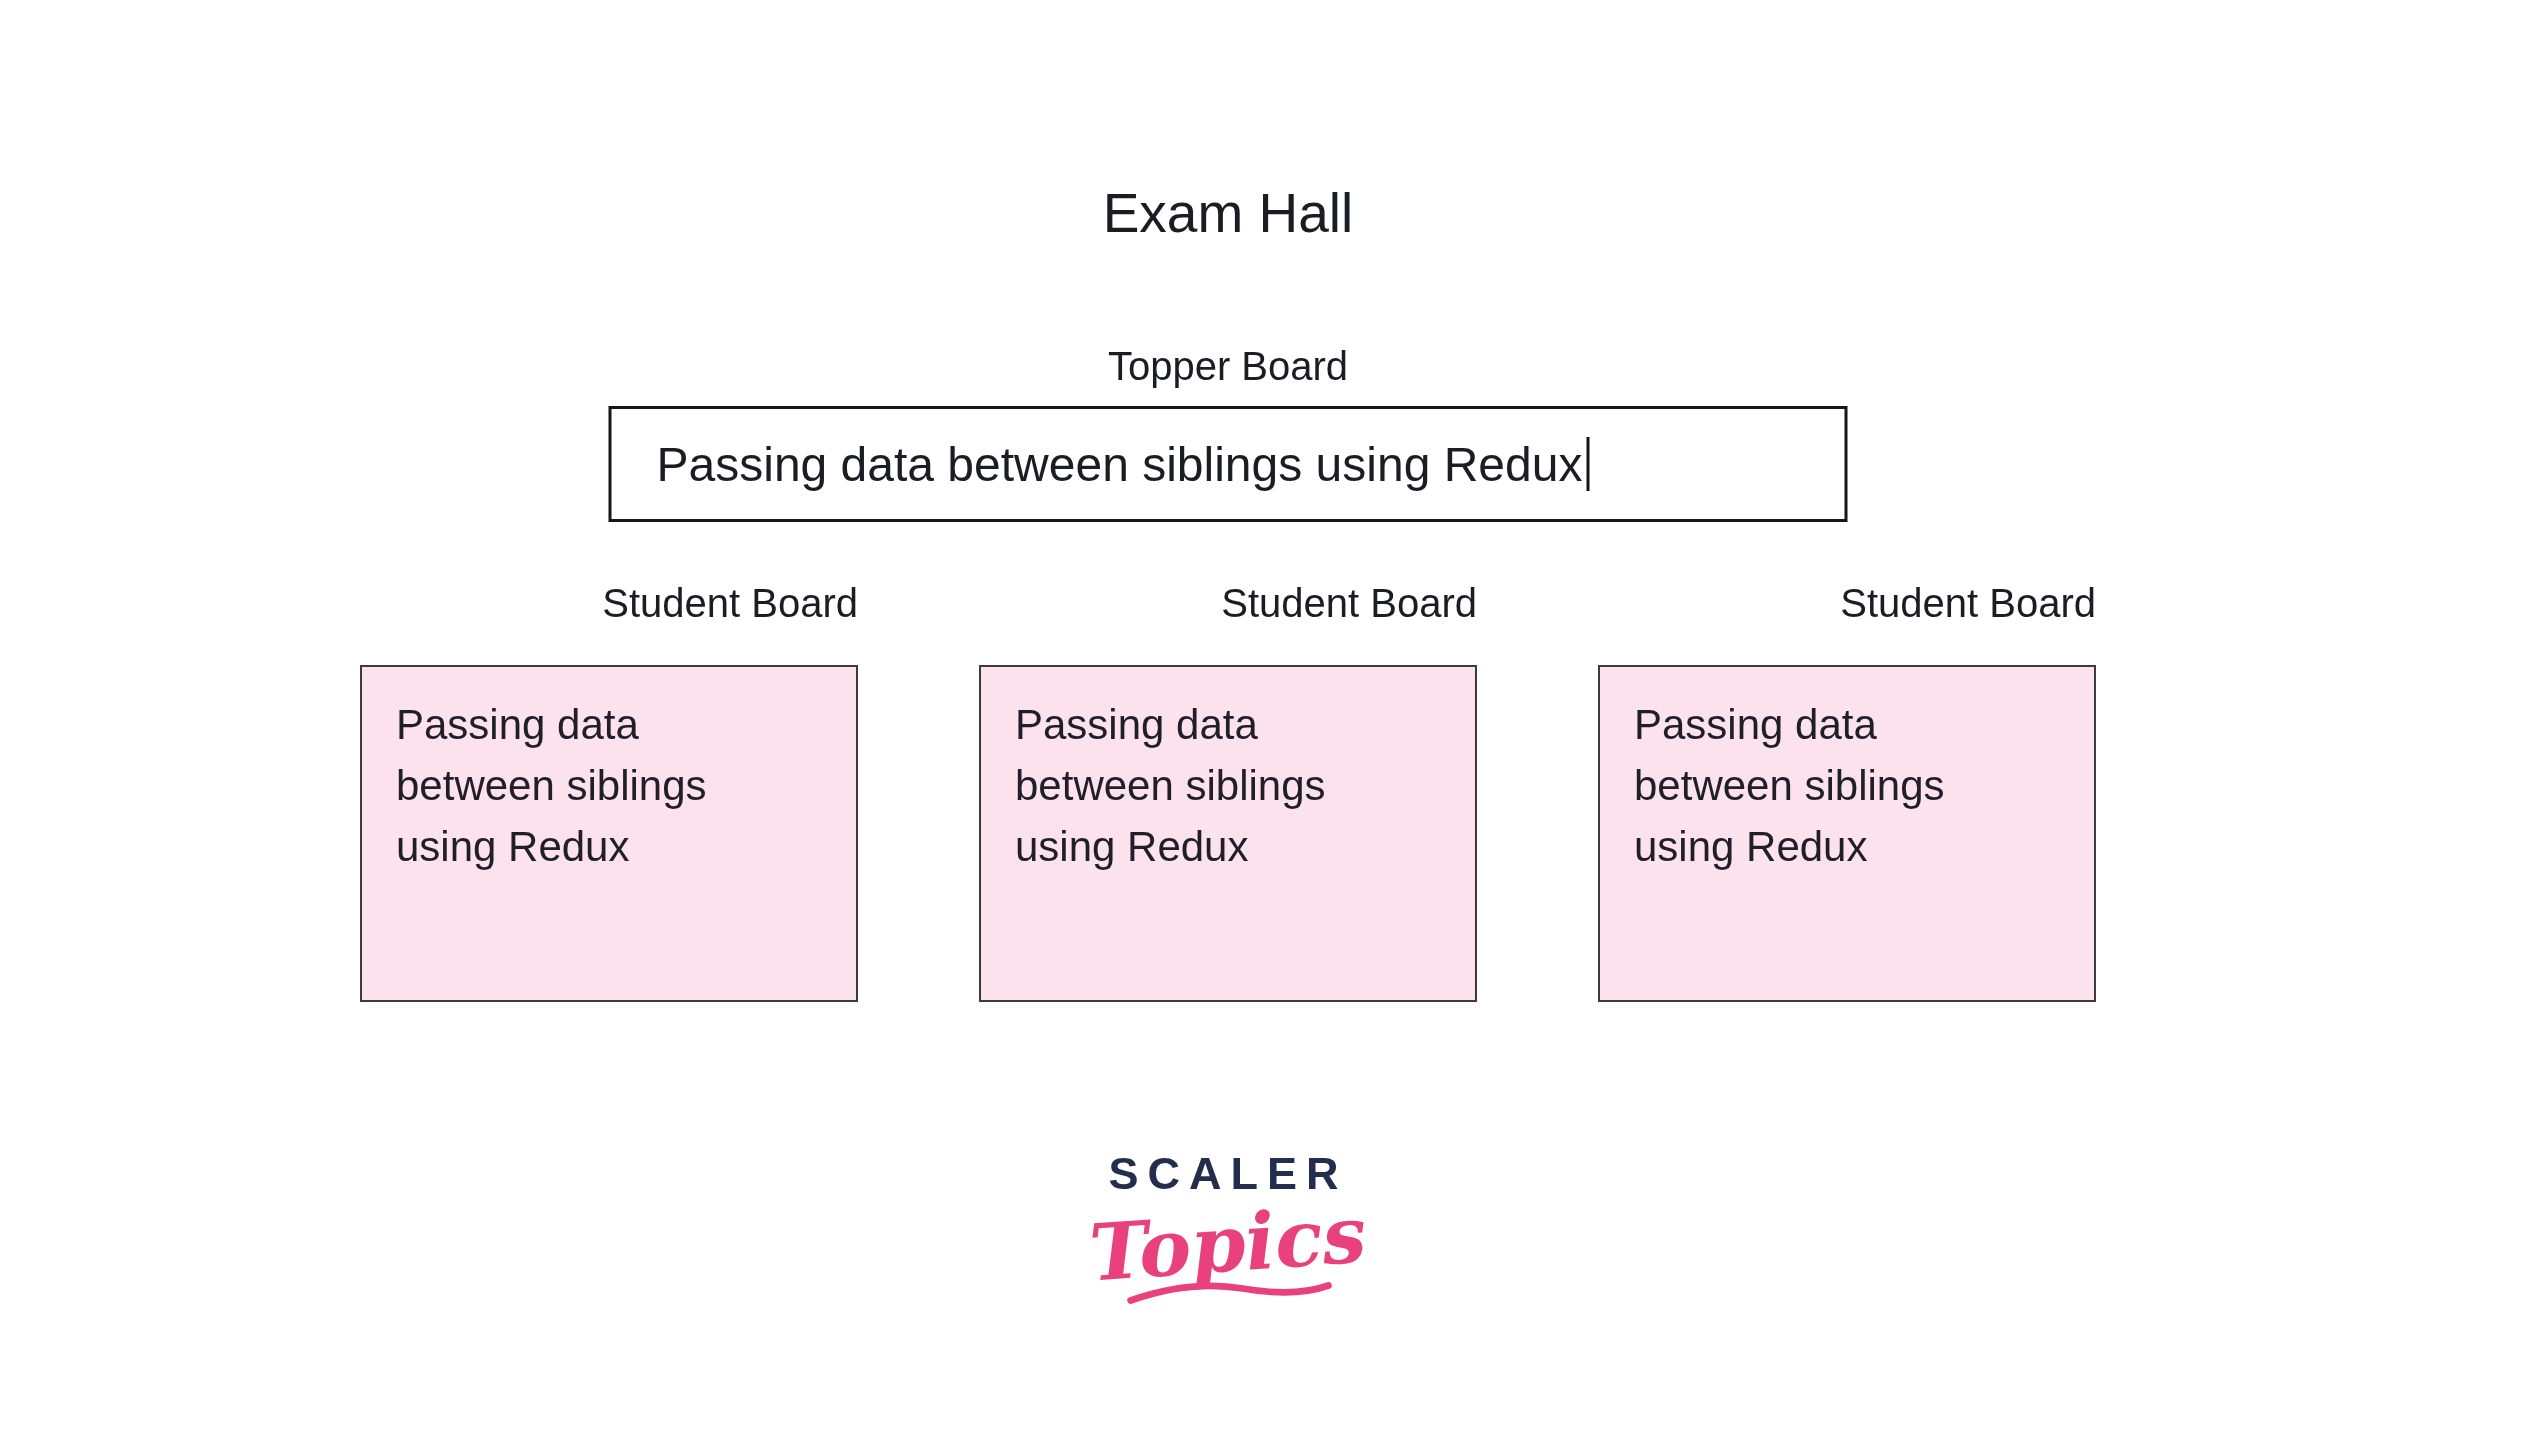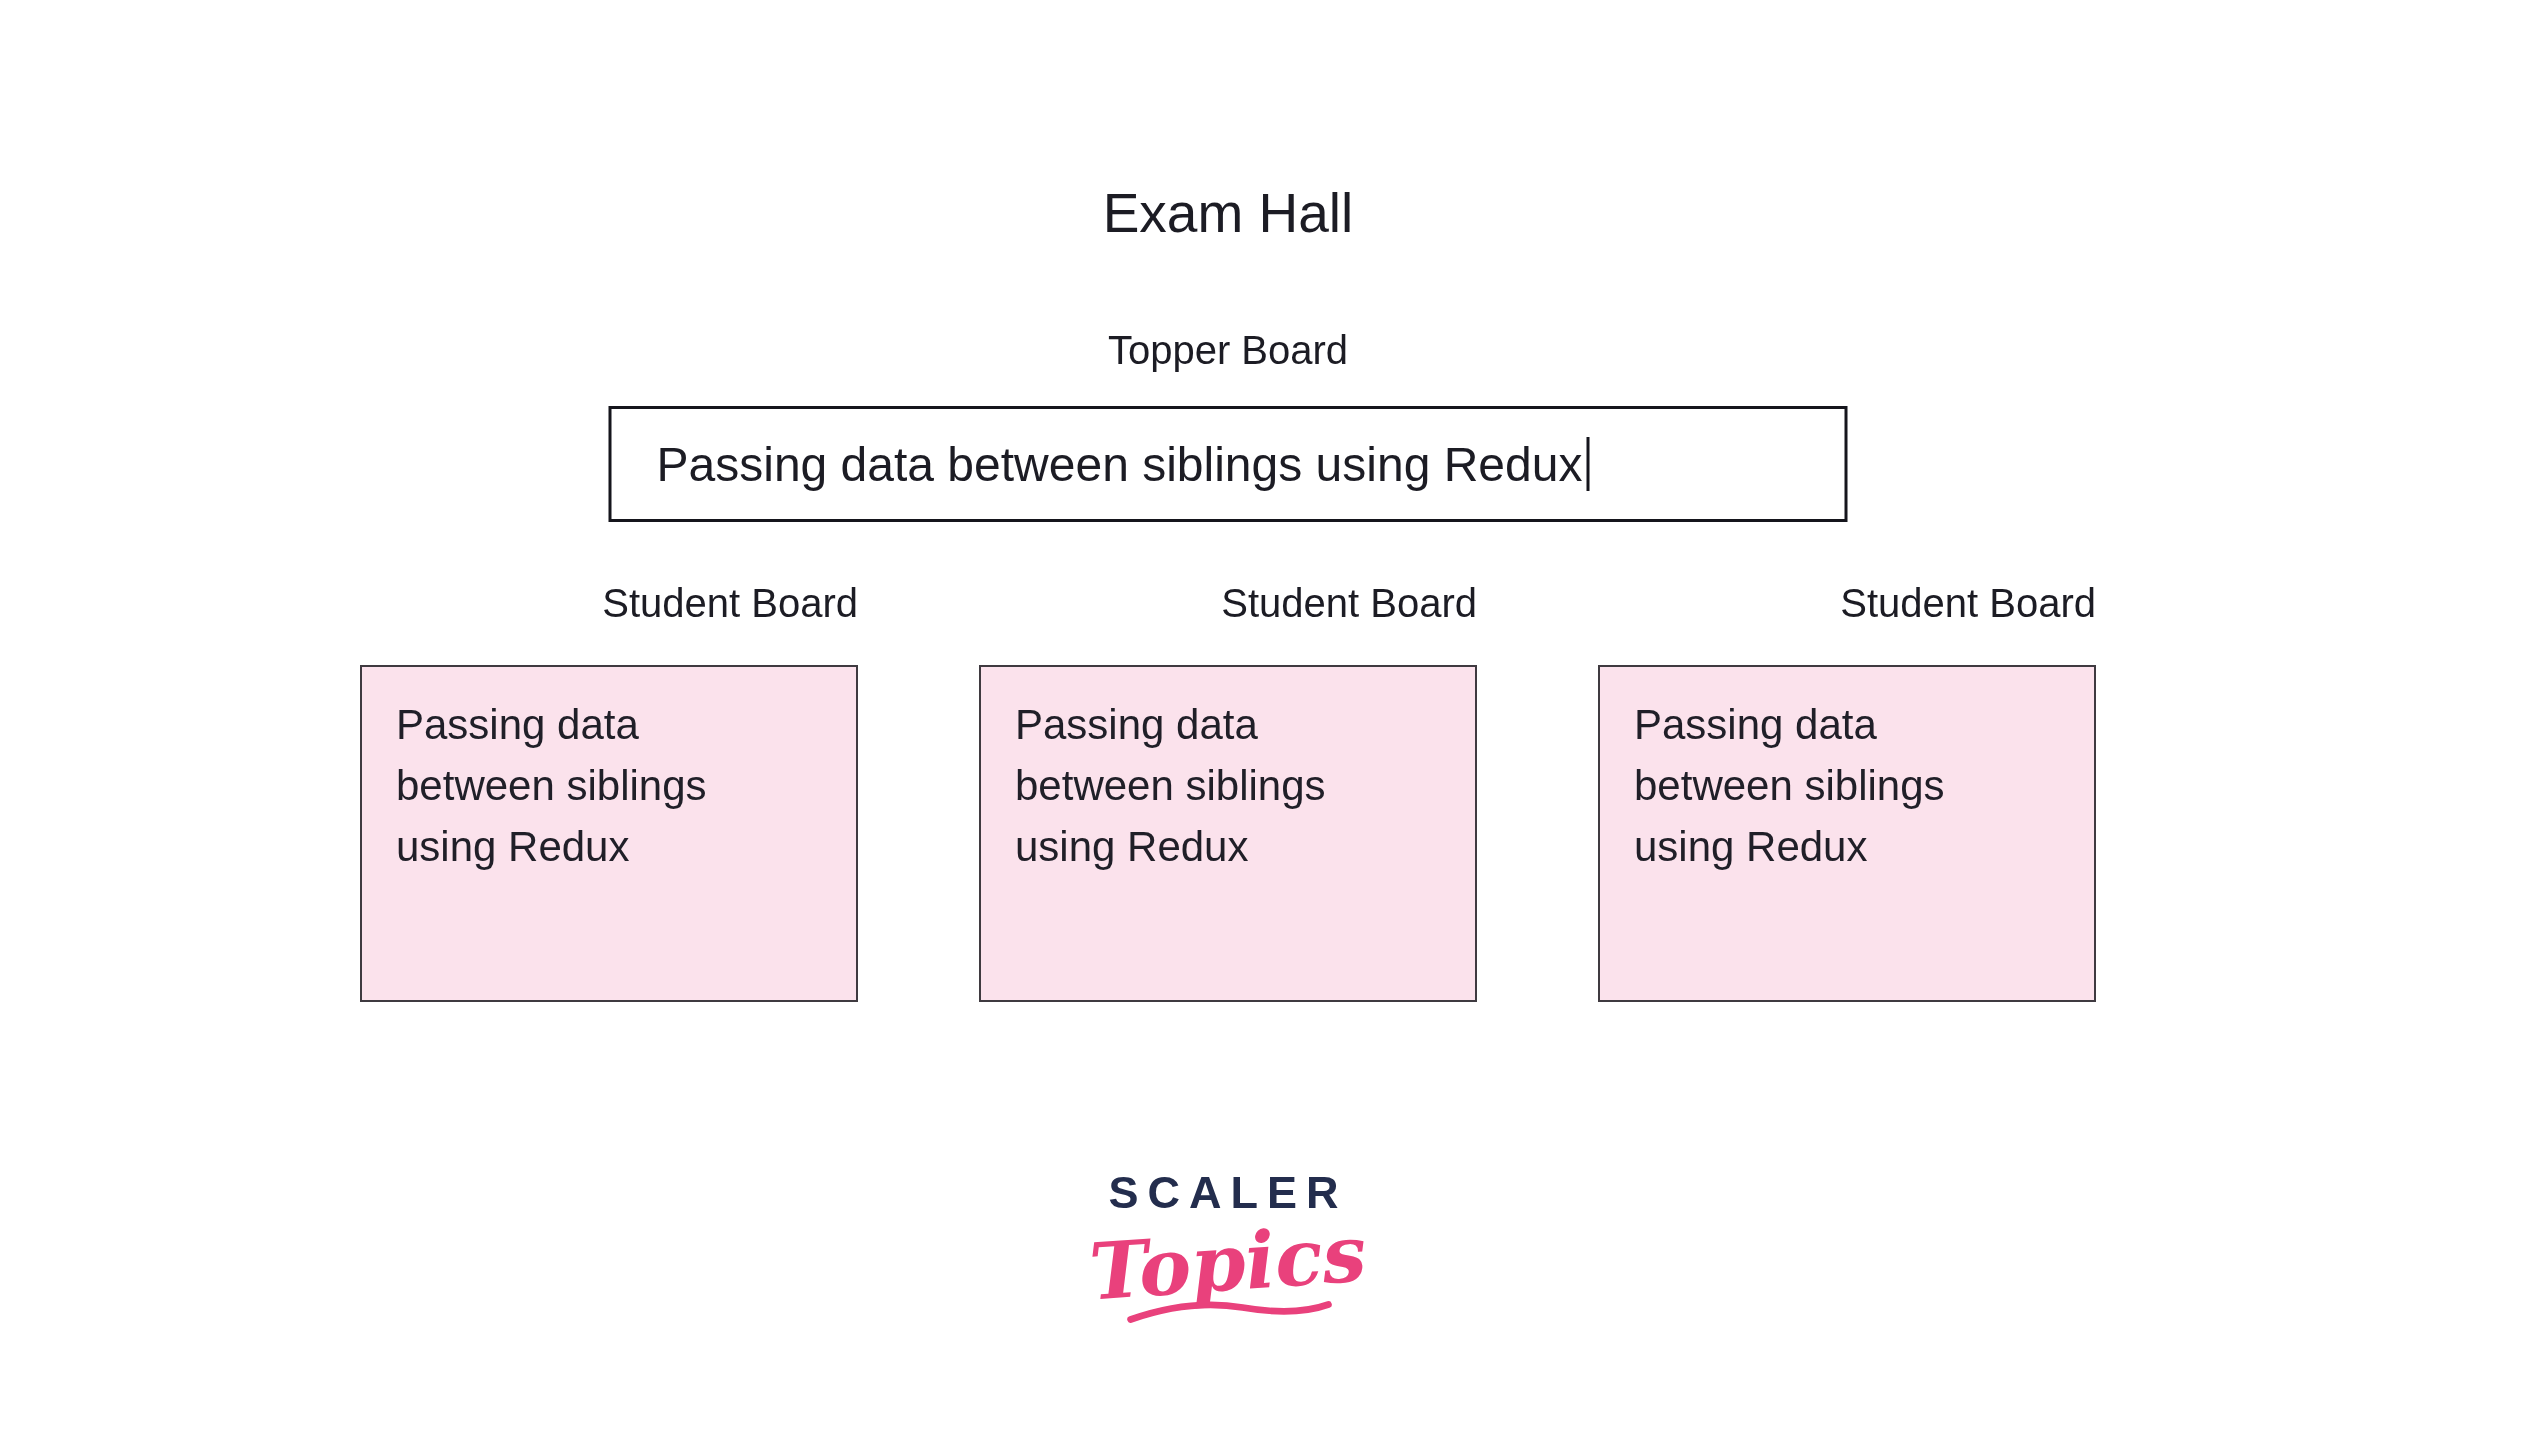--- a/index.html
+++ b/index.html
@@ -22,21 +22,21 @@
     top: 181px;
     left: 0;
     width: 100%;
     text-align: center;
     font-size: 55px;
     font-weight: 500;
     color: #1c1c24;
   }
   .topper-label {
     position: absolute;
-    top: 328px;
+    top: 344px;
     left: 0;
     width: 100%;
     text-align: center;
     font-size: 40px;
     font-weight: 400;
     color: #1c1c24;
   }
   .topper-input {
     position: absolute;
     top: 406px;
@@ -95,21 +95,20 @@
   .student-box .box-text {
     display: block;
     max-width: 358px;
   }
   .logo {
     position: absolute;
     top: 1148px;
     left: 50%;
     transform: translateX(-50%);
     text-align: center;
-    margin-top: 19px;
   }
   .logo-top {
     font-size: 45px;
     font-weight: 700;
     letter-spacing: 9px;
     color: #232d4d;
     font-family: "Liberation Sans", sans-serif;
   }
   .logo-script {
     margin-top: 4.5px;

